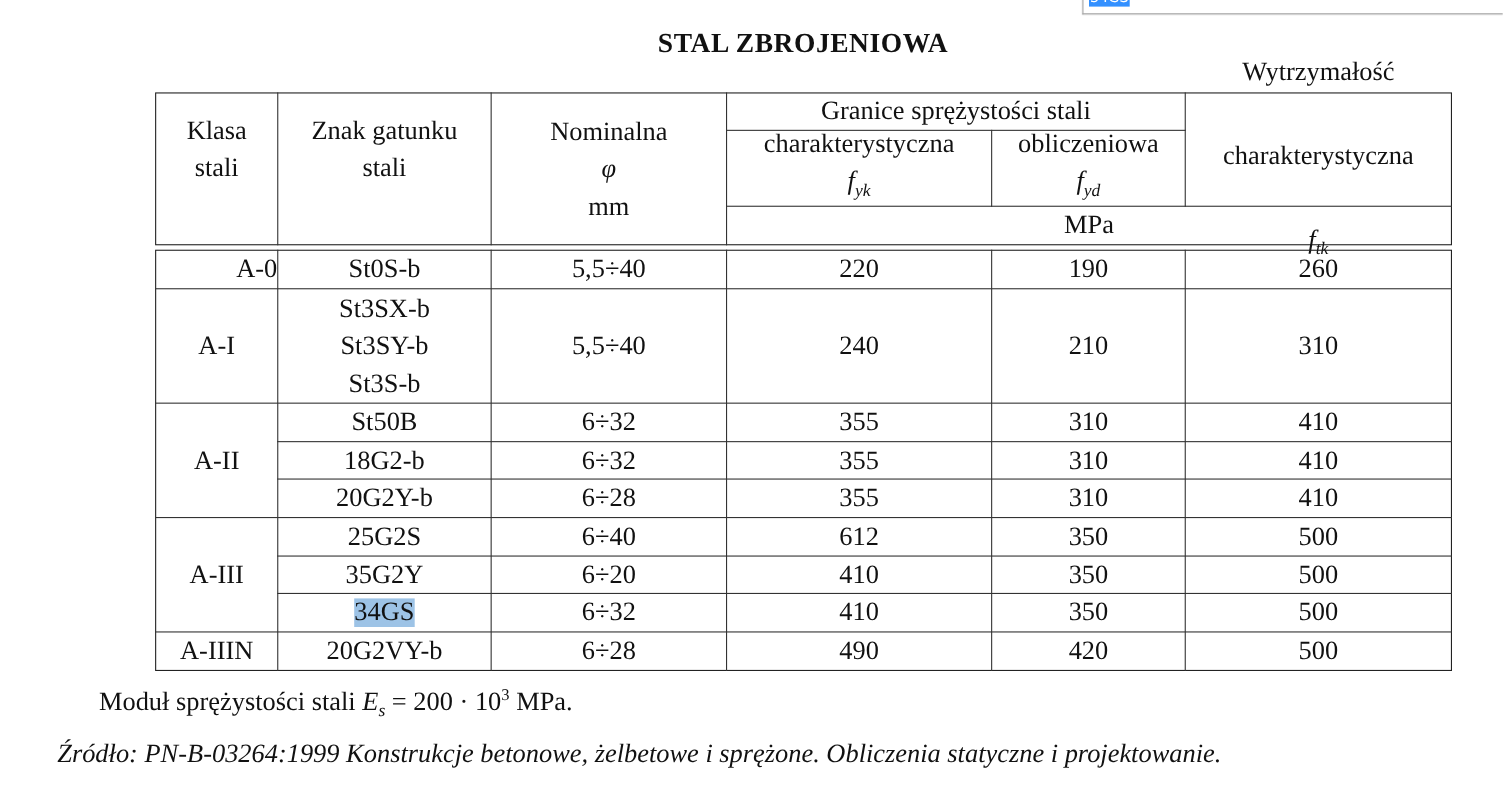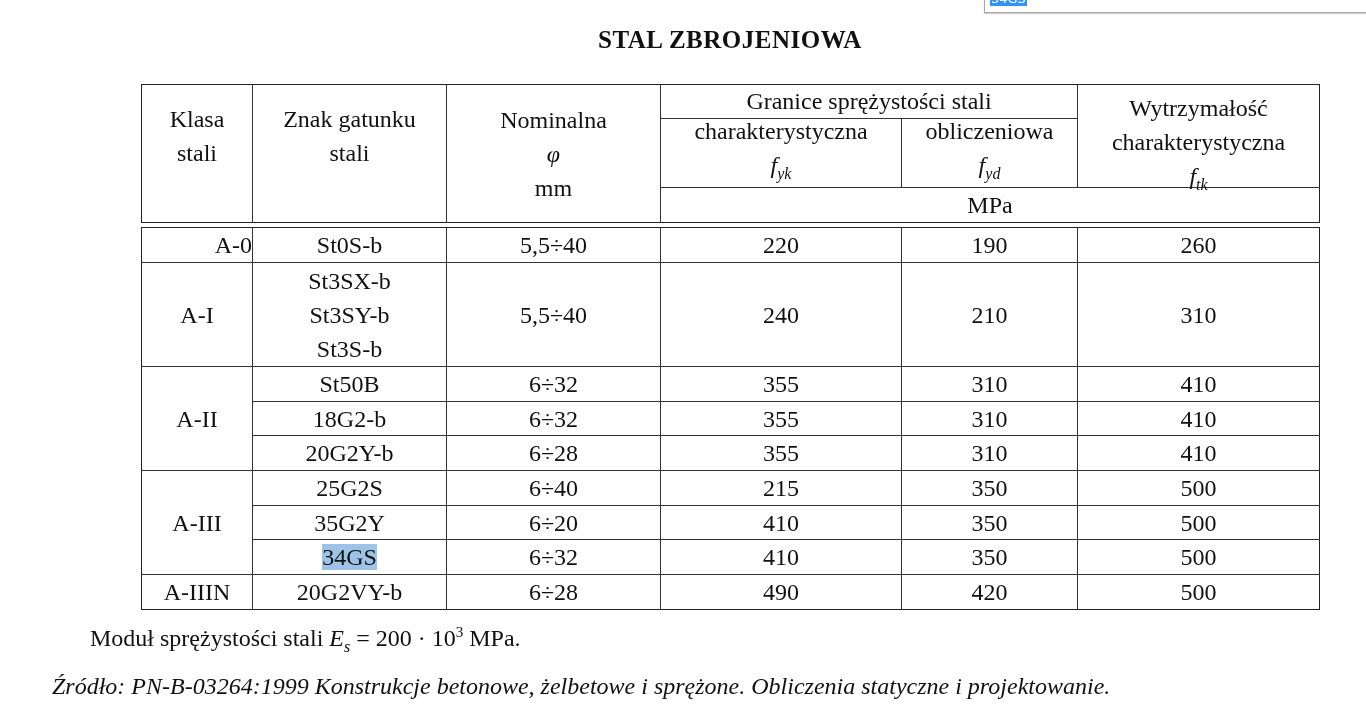--- a/index.html
+++ b/index.html
@@ -84,21 +84,21 @@
   <span>Granice sprężystości stali</span>
 </div>
 <div class="cell" style="left:661px; top:118px; width:240px; height:69px;">
   <span>charakterystyczna</span>
   <span class="math"><span style="display:inline">f</span><sub>yk</sub></span>
 </div>
 <div class="cell" style="left:902px; top:118px; width:175px; height:69px;">
   <span>obliczeniowa</span>
   <span class="math"><span style="display:inline">f</span><sub>yd</sub></span>
 </div>
-<div class="cell" style="left:1078px; top:84px; width:241px; height:124px;">
+<div class="cell" style="left:1078px; top:84px; width:241px; height:124px;gap:42px;">
   <span>Wytrzymałość</span>
   <span>charakterystyczna</span>
   <span class="math"><span style="display:inline">f</span><sub>tk</sub></span>
 </div>
 <div class="cell" style="left:661px; top:188px; width:658px; height:34px;text-align:center;">
   <span>MPa</span>
 </div>
 
 <div class="box" style="left:141px; top:227px; width:1179px; height:383px;"></div>
 <div class="vl" style="left:252px; top:227px; height:383px;"></div>
@@ -211,21 +211,21 @@
 <div class="cell" style="left:142px; top:471px; width:110px; height:103px;">
     <span>A-III</span>
   </div>
 <div class="cell" style="left:253px; top:471px; width:193px; height:34px;">
     <span>25G2S</span>
   </div>
 <div class="cell" style="left:447px; top:471px; width:213px; height:34px;text-align:right;">
     <span>6÷40</span>
   </div>
 <div class="cell" style="left:661px; top:471px; width:240px; height:34px;">
-    <span>215</span>
+    <span>612</span>
   </div>
 <div class="cell" style="left:902px; top:471px; width:175px; height:34px;">
     <span>350</span>
   </div>
 <div class="cell" style="left:1078px; top:471px; width:241px; height:34px;">
     <span>500</span>
   </div>
 
 <div class="cell" style="left:253px; top:506px; width:193px; height:33px;">
     <span>35G2Y</span>

